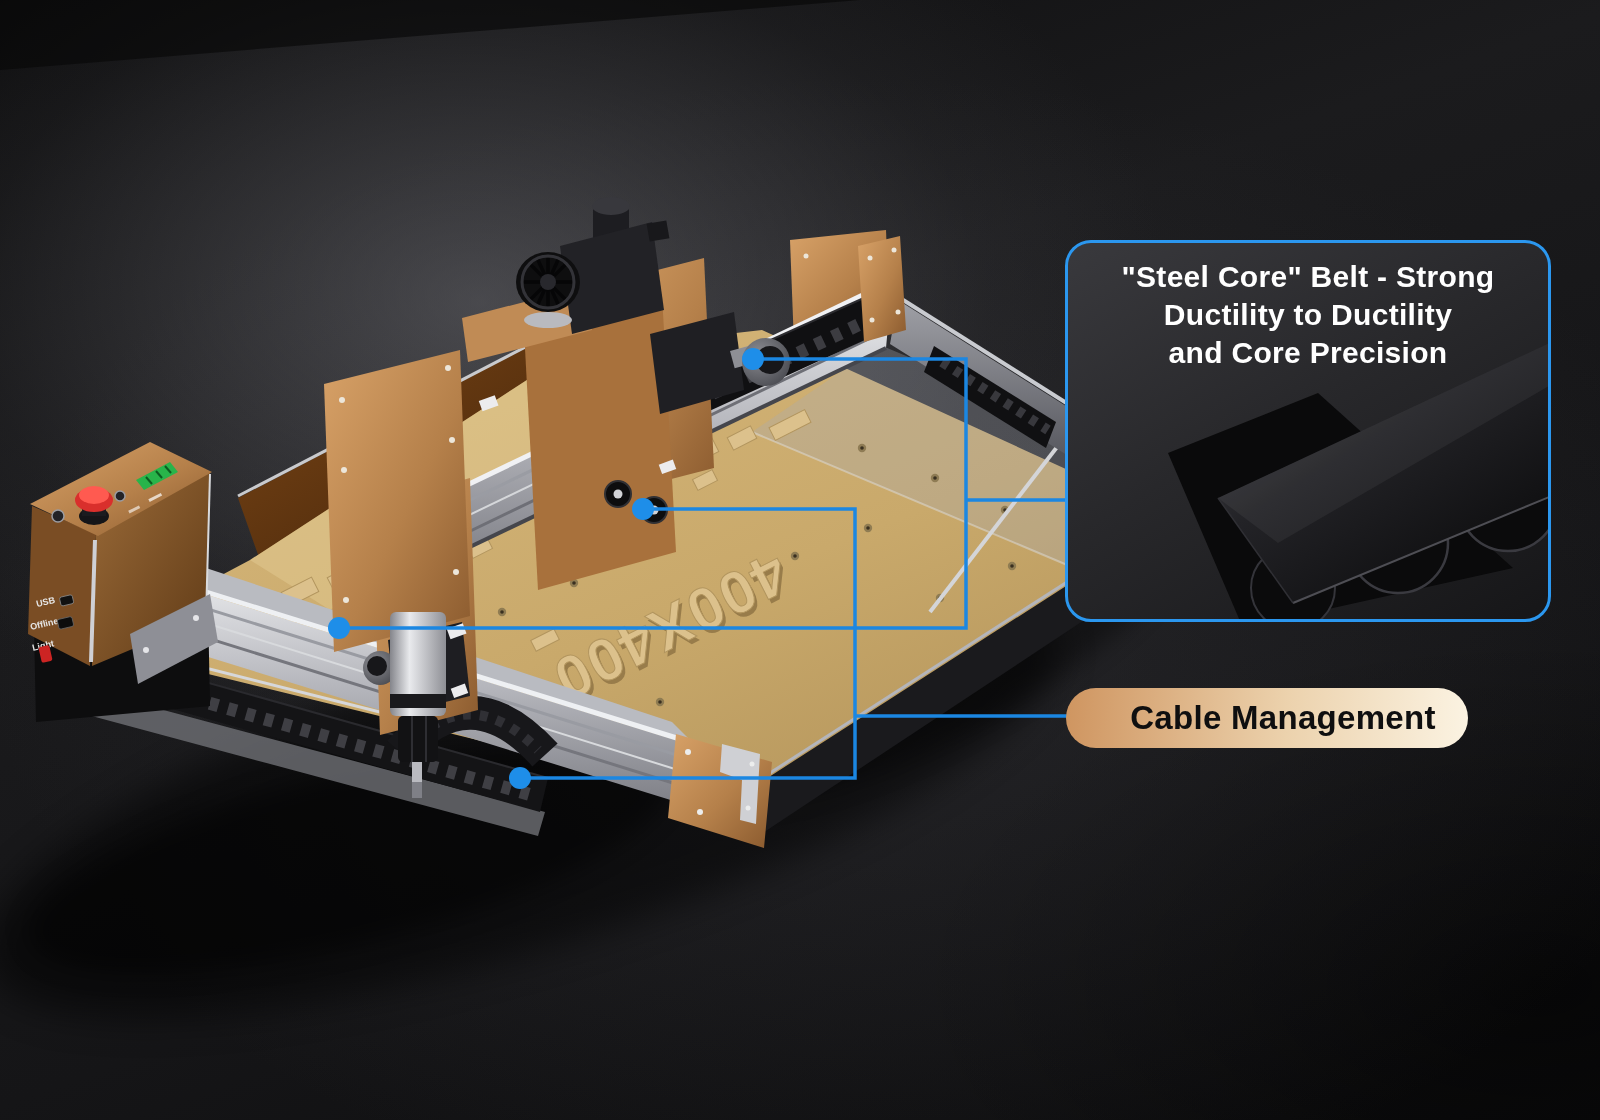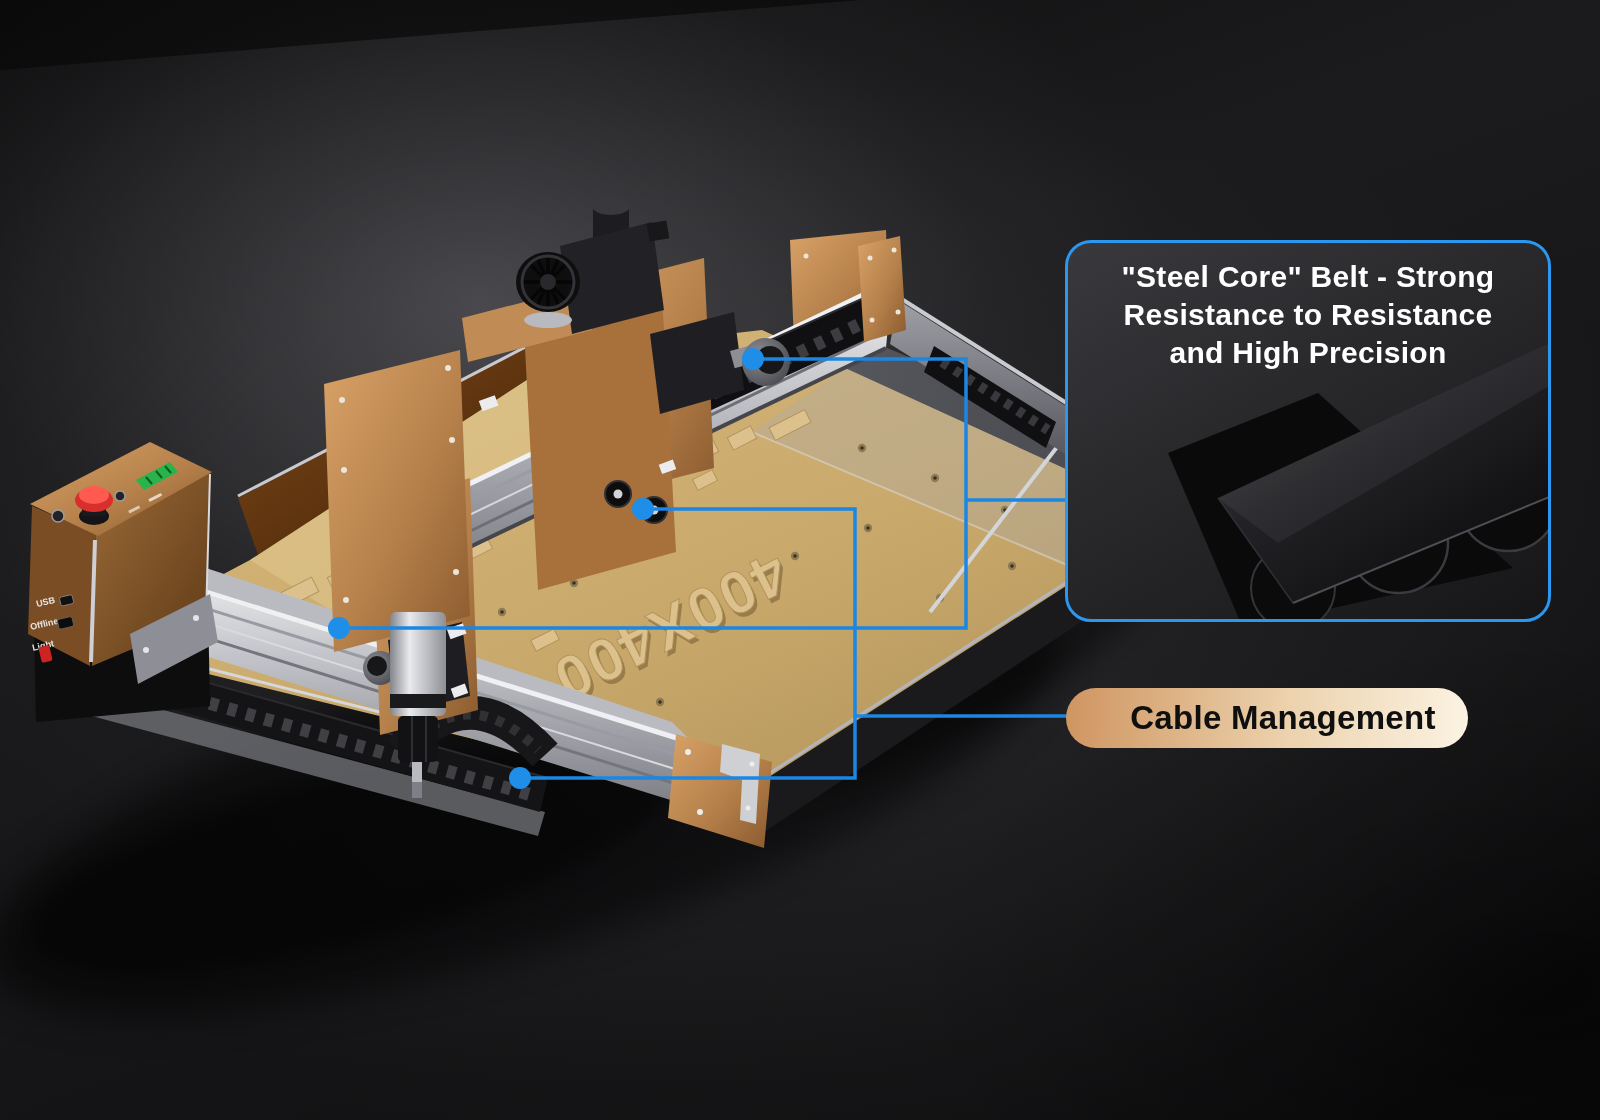--- a/index.html
+++ b/index.html
@@ -372,21 +372,21 @@
       <circle cx="330" cy="300" r="50" fill="#0b0b0c" stroke="#3a3a40" stroke-width="2.5"></circle>
       <circle cx="440" cy="258" r="50" fill="#0b0b0c" stroke="#3a3a40" stroke-width="2.5"></circle>
       <circle cx="225" cy="345" r="42" fill="#0b0b0c" stroke="#34343a" stroke-width="2"></circle>
       <polygon points="150,255 486,98 486,252 225,360" fill="url(#gSheet)"></polygon>
       <polygon points="150,255 486,98 486,140 210,300" fill="#ffffff" opacity=".05"></polygon>
       <line x1="225" y1="360" x2="486" y2="252" stroke="#4e4e54" stroke-width="2"></line>
       <line x1="150" y1="255" x2="225" y2="360" stroke="#303035" stroke-width="1.5"></line>
     </svg>
     <div class="steel-title">
       <div>"Steel Core" Belt - Strong</div>
-      <div>Resistance to Resistance</div>
-      <div>and High Precision</div>
+      <div>Ductility to Ductility</div>
+      <div>and Core Precision</div>
     </div>
   </div>
 
   <div class="pill">
     <span>Cable Management</span>
   </div>
 </div>
 
 </body></html>

